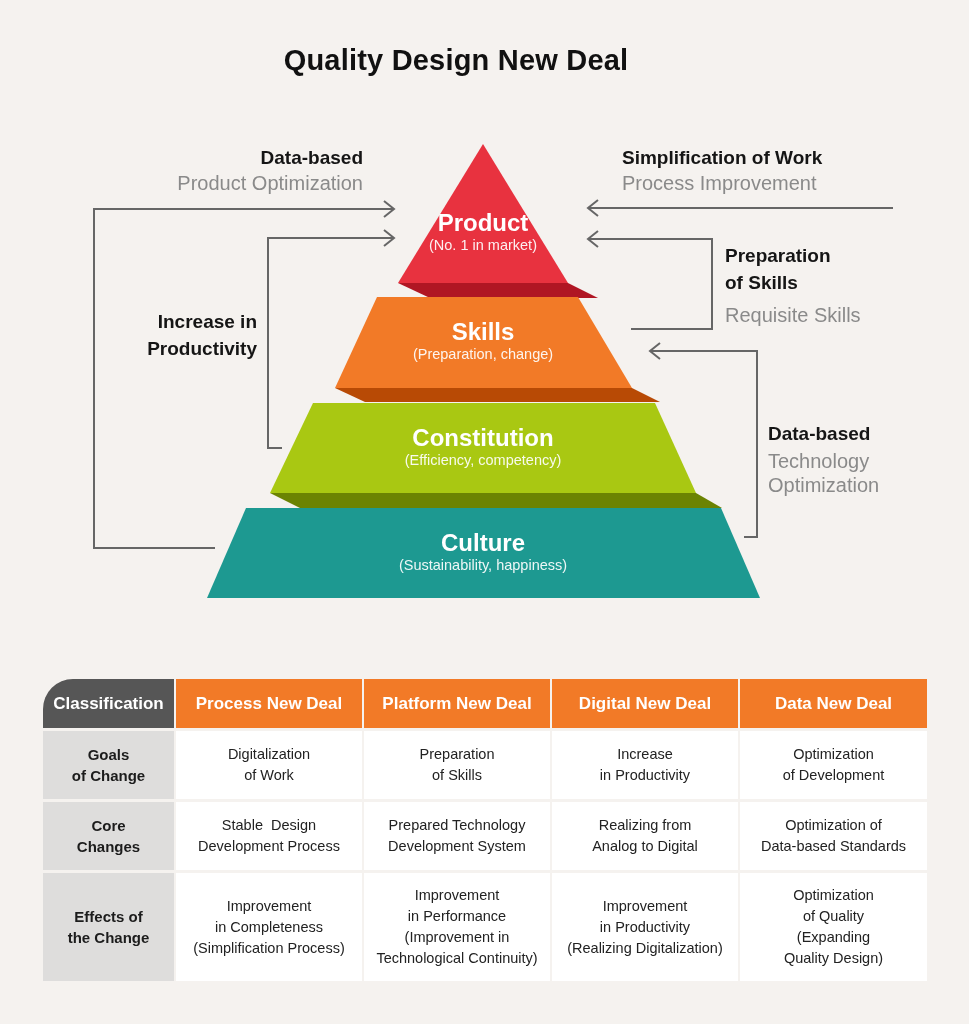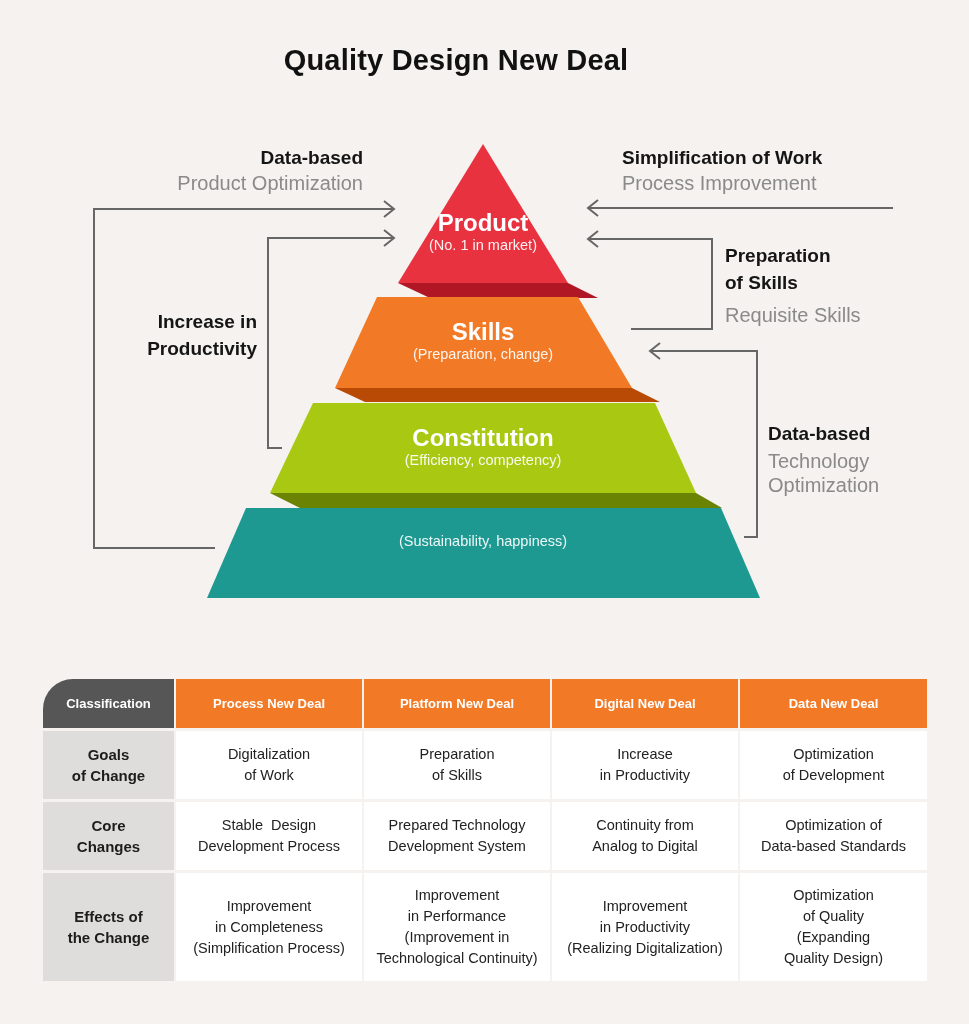--- a/index.html
+++ b/index.html
@@ -26,21 +26,21 @@
     position: absolute; left: 43px; top: 679px; width: 884px;
     border-collapse: separate; border-spacing: 0;
     table-layout: fixed;
   }
   table.deal th, table.deal td {
     text-align: center; vertical-align: middle;
     font-size: 14.5px; line-height: 21px;
   }
   table.deal th {
     height: 47px; background: #f27a27; color: #fff; font-weight: bold;
-    font-size: 13px; border-left: 2px solid #f5f2ef;
+    font-size: 17px; border-left: 2px solid #f5f2ef;
   }
   table.deal th.first {
     background: #565656; border-left: none; border-top-left-radius: 30px;
   }
   table.deal td {
     background: #ffffff; color: #222; border-left: 2px solid #f5f2ef; border-top: 3px solid #f5f2ef;
   }
   table.deal td.rowhead {
     background: #dedddc; font-weight: bold; color: #1c1c1c; border-left: none; font-size: 15px;
   }
@@ -89,20 +89,21 @@
 </div>
 <div class="tier-text" style="left:333px; top:320px; width:300px;">
   <div class="tier-name">Skills</div>
   <div class="tier-sub">(Preparation, change)</div>
 </div>
 <div class="tier-text" style="left:308px; top:426px; width:350px;">
   <div class="tier-name">Constitution</div>
   <div class="tier-sub">(Efficiency, competency)</div>
 </div>
 <div class="tier-text" style="left:283px; top:531px; width:400px;">
+  <div class="tier-name">Culture</div>
   <div class="tier-sub">(Sustainability, happiness)</div>
 </div>
 
 <div class="label" style="left:150px; top:144px; width:213px; text-align:right;">
   <div class="lbl-head">Data-based</div>
   <div class="lbl-sub">Product Optimization</div>
 </div>
 
 <div class="label" style="left:622px; top:144px; width:300px;">
   <div class="lbl-head">Simplification of Work</div>
@@ -173,21 +174,21 @@
       </td>
       <td>
         <div style="white-space:pre">Stable  Design</div>
         <div>Development Process</div>
       </td>
       <td>
         <div>Prepared Technology</div>
         <div>Development System</div>
       </td>
       <td>
-        <div>Continuity from</div>
+        <div>Realizing from</div>
         <div>Analog to Digital</div>
       </td>
       <td>
         <div>Optimization of</div>
         <div>Data-based Standards</div>
       </td>
     </tr>
     <tr class="r3">
       <td class="rowhead">
         <div>Effects of</div>

